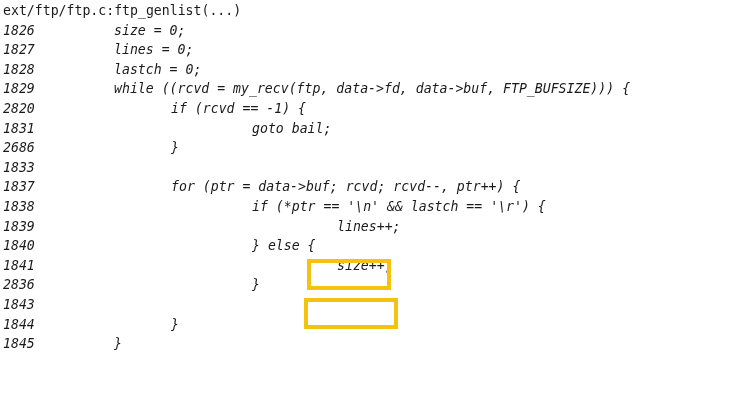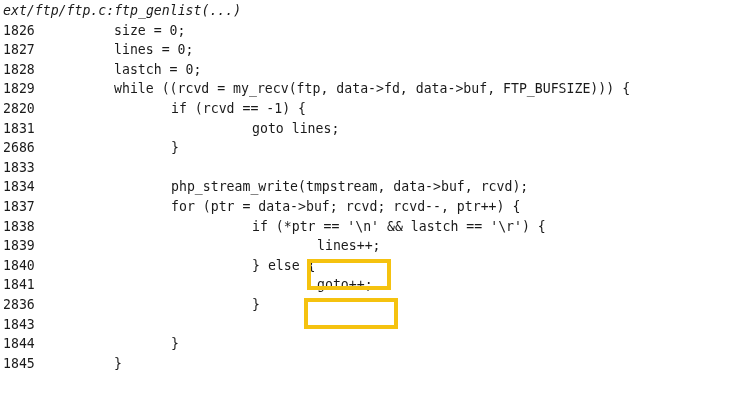--- a/index.html
+++ b/index.html
@@ -2,52 +2,51 @@
 <html><head>
 <meta charset="utf-8">
 <style>
   html, body { margin: 0; padding: 0; background: #ffffff; }
   body { width: 746px; height: 403px; position: relative; overflow: hidden; }
   .code {
     position: absolute; left: 3px; top: 1px;
     font-family: "DejaVu Sans Mono", "Liberation Mono", monospace;
     font-size: 13.2px; color: #1a1a1a;
   }
-  .title { height: 19.6px; line-height: 19.6px; white-space: pre; font-style: italic; }
-  .line { position: relative; height: 19.6px; line-height: 19.6px; white-space: pre; }
+  .title { height: 19.6px; line-height: 19.6px; white-space: pre; }
+  .line { position: relative; height: 19.6px; line-height: 19.6px; white-space: pre; font-style: italic; }
   .ln { position: absolute; left: 0; top: 0; }
   .src { position: absolute; top: 0; }
   .i1 { left: 111px; }
   .i2 { left: 168px; }
   .i3 { left: 249px; }
-  .i4 { left: 314px; }
+  .i4 { left: 334px; }
   .hl {
     position: absolute; border: 4px solid #f5c20f; box-sizing: border-box;
   }
 </style>
 </head>
 <body>
 
 <div class="code">
   <div class="title">ext/ftp/ftp.c:ftp_genlist(...)</div>
 
   <div class="line"><span class="ln">1826</span><span class="src i1">size = 0;</span></div>
   <div class="line"><span class="ln">1827</span><span class="src i1">lines = 0;</span></div>
   <div class="line"><span class="ln">1828</span><span class="src i1">lastch = 0;</span></div>
   <div class="line"><span class="ln">1829</span><span class="src i1">while ((rcvd = my_recv(ftp, data-&gt;fd, data-&gt;buf, FTP_BUFSIZE))) {</span></div>
   <div class="line"><span class="ln">2820</span><span class="src i2">if (rcvd == -1) {</span></div>
-  <div class="line"><span class="ln">1831</span><span class="src i3">goto lines;</span></div>
+  <div class="line"><span class="ln">1831</span><span class="src i3">goto bail;</span></div>
   <div class="line"><span class="ln">2686</span><span class="src i2">}</span></div>
   <div class="line"><span class="ln">1833</span><span class="src i1"></span></div>
-  <div class="line"><span class="ln">1834</span><span class="src i2">php_stream_write(tmpstream, data-&gt;buf, rcvd);</span></div>
   <div class="line"><span class="ln">1837</span><span class="src i2">for (ptr = data-&gt;buf; rcvd; rcvd--, ptr++) {</span></div>
   <div class="line"><span class="ln">1838</span><span class="src i3">if (*ptr == '\n' &amp;&amp; lastch == '\r') {</span></div>
   <div class="line"><span class="ln">1839</span><span class="src i4">lines++;</span></div>
   <div class="line"><span class="ln">1840</span><span class="src i3">} else {</span></div>
-  <div class="line"><span class="ln">1841</span><span class="src i4">goto++;</span></div>
+  <div class="line"><span class="ln">1841</span><span class="src i4">size++;</span></div>
   <div class="line"><span class="ln">2836</span><span class="src i3">}</span></div>
   <div class="line"><span class="ln">1843</span></div>
   <div class="line"><span class="ln">1844</span><span class="src i2">}</span></div>
   <div class="line"><span class="ln">1845</span><span class="src i1">}</span></div>
 </div>
 
 <div class="hl" style="left:307px; top:259px; width:84px; height:31px;"></div>
 <div class="hl" style="left:304px; top:298px; width:94px; height:31px;"></div>
 
 </body></html>

